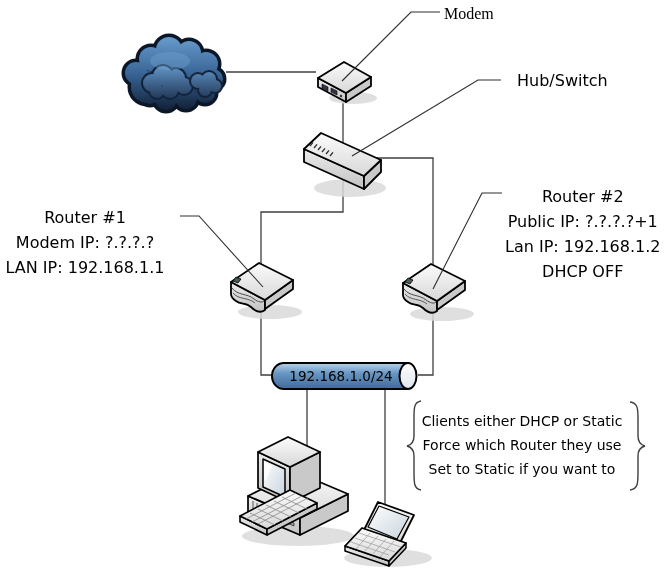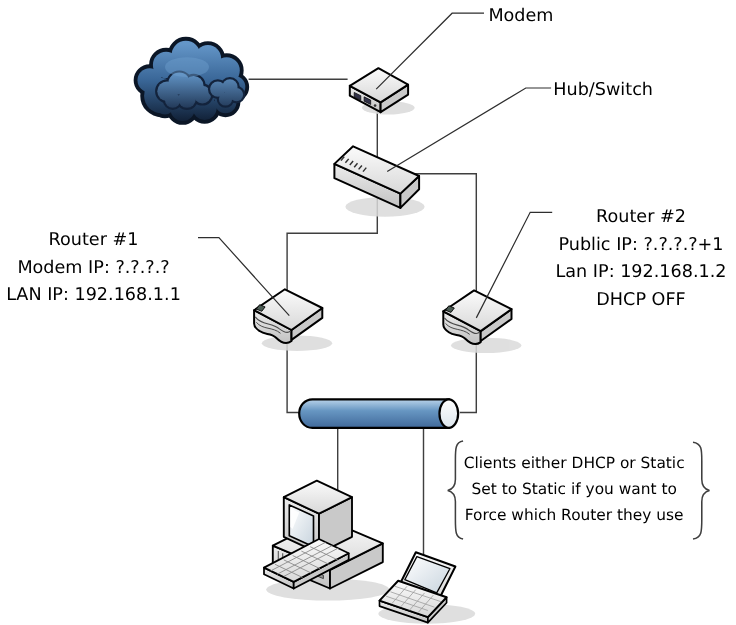--- a/index.html
+++ b/index.html
@@ -6,22 +6,22 @@
   .stage{
     position:relative;width:669px;height:568px;background:#ffffff;overflow:hidden;
     font-family:"DejaVu Sans","Liberation Sans",sans-serif;color:#000;
   }
   .stage svg{position:absolute;left:0;top:0;}
   .lbl{position:absolute;white-space:nowrap;font-size:16px;line-height:19px;}
   .router-block{line-height:25px;font-size:16px;}
   .router-block div{white-space:nowrap;}
   #router1-block{left:0;top:205px;width:170px;text-align:center;}
   #router2-block{left:505px;top:184px;text-align:center;}
-  #modem-label{left:444px;top:4px;}
-  #hub-label{left:503px;top:71px;}
+  #modem-label{left:444px;top:4px;font-family:Liberation Serif, serif;}
+  #hub-label{left:517px;top:71px;}
   #pipe-label{left:274px;top:367px;width:134px;text-align:center;font-size:13.5px;line-height:18px;}
   #note-block{position:absolute;left:416px;top:409px;width:212px;text-align:center;
               font-size:14px;line-height:24px;}
   #note-block div{white-space:nowrap;}
 </style>
 </head>
 <body>
 
 <div class="stage">
 
@@ -248,20 +248,21 @@
   <div>LAN IP: 192.168.1.1</div>
 </div>
 
 <div class="lbl router-block" id="router2-block">
   <div>Router #2</div>
   <div>Public IP: ?.?.?.?+1</div>
   <div>Lan IP: 192.168.1.2</div>
   <div>DHCP OFF</div>
 </div>
 
+<div class="lbl" id="pipe-label">192.168.1.0/24</div>
 
 <div id="note-block">
   <div>Clients either DHCP or Static</div>
+  <div>Force which Router they use</div>
   <div>Set to Static if you want to</div>
-  <div>Force which Router they use</div>
 </div>
 
 </div>
 
 </body></html>

